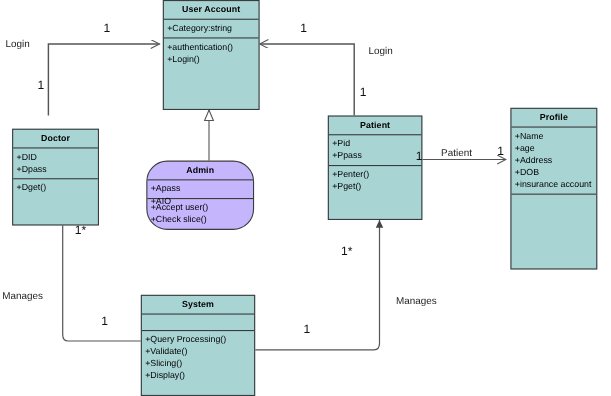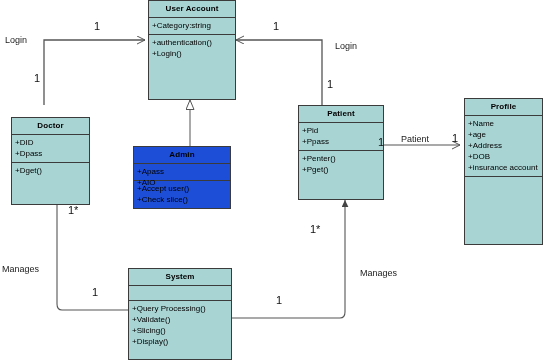--- a/index.html
+++ b/index.html
@@ -29,21 +29,22 @@
   .cls {
     position: absolute;
     box-sizing: border-box;
     border: 1px solid #3b3b3b;
     background: #a9d4d4;
     display: flex;
     flex-direction: column;
     z-index: 3;
   }
   .cls.admin {
-    background: #1d4ed8;
+    background: #c4b5fd;
+    border-radius: 19px;
   }
   .cls-title {
     font-size: 8px;
     font-weight: bold;
     text-align: center;
     color: #000000;
     padding: 3px 0 3px 0;
     line-height: 10px;
     border-bottom: 1px solid #3b3b3b;
     letter-spacing: 0.1px;

